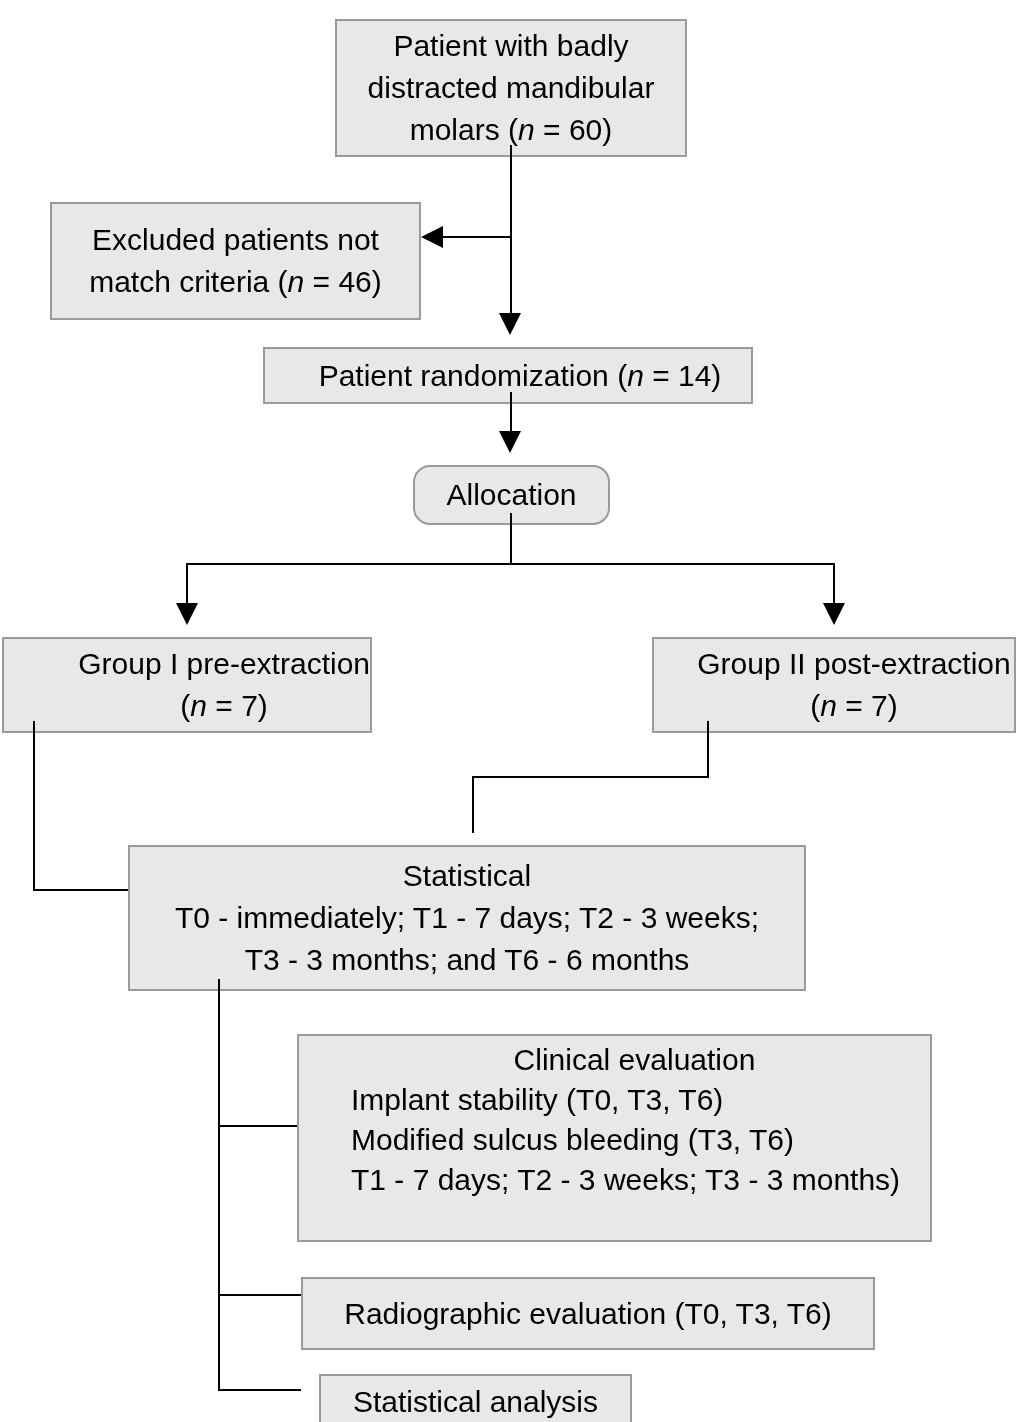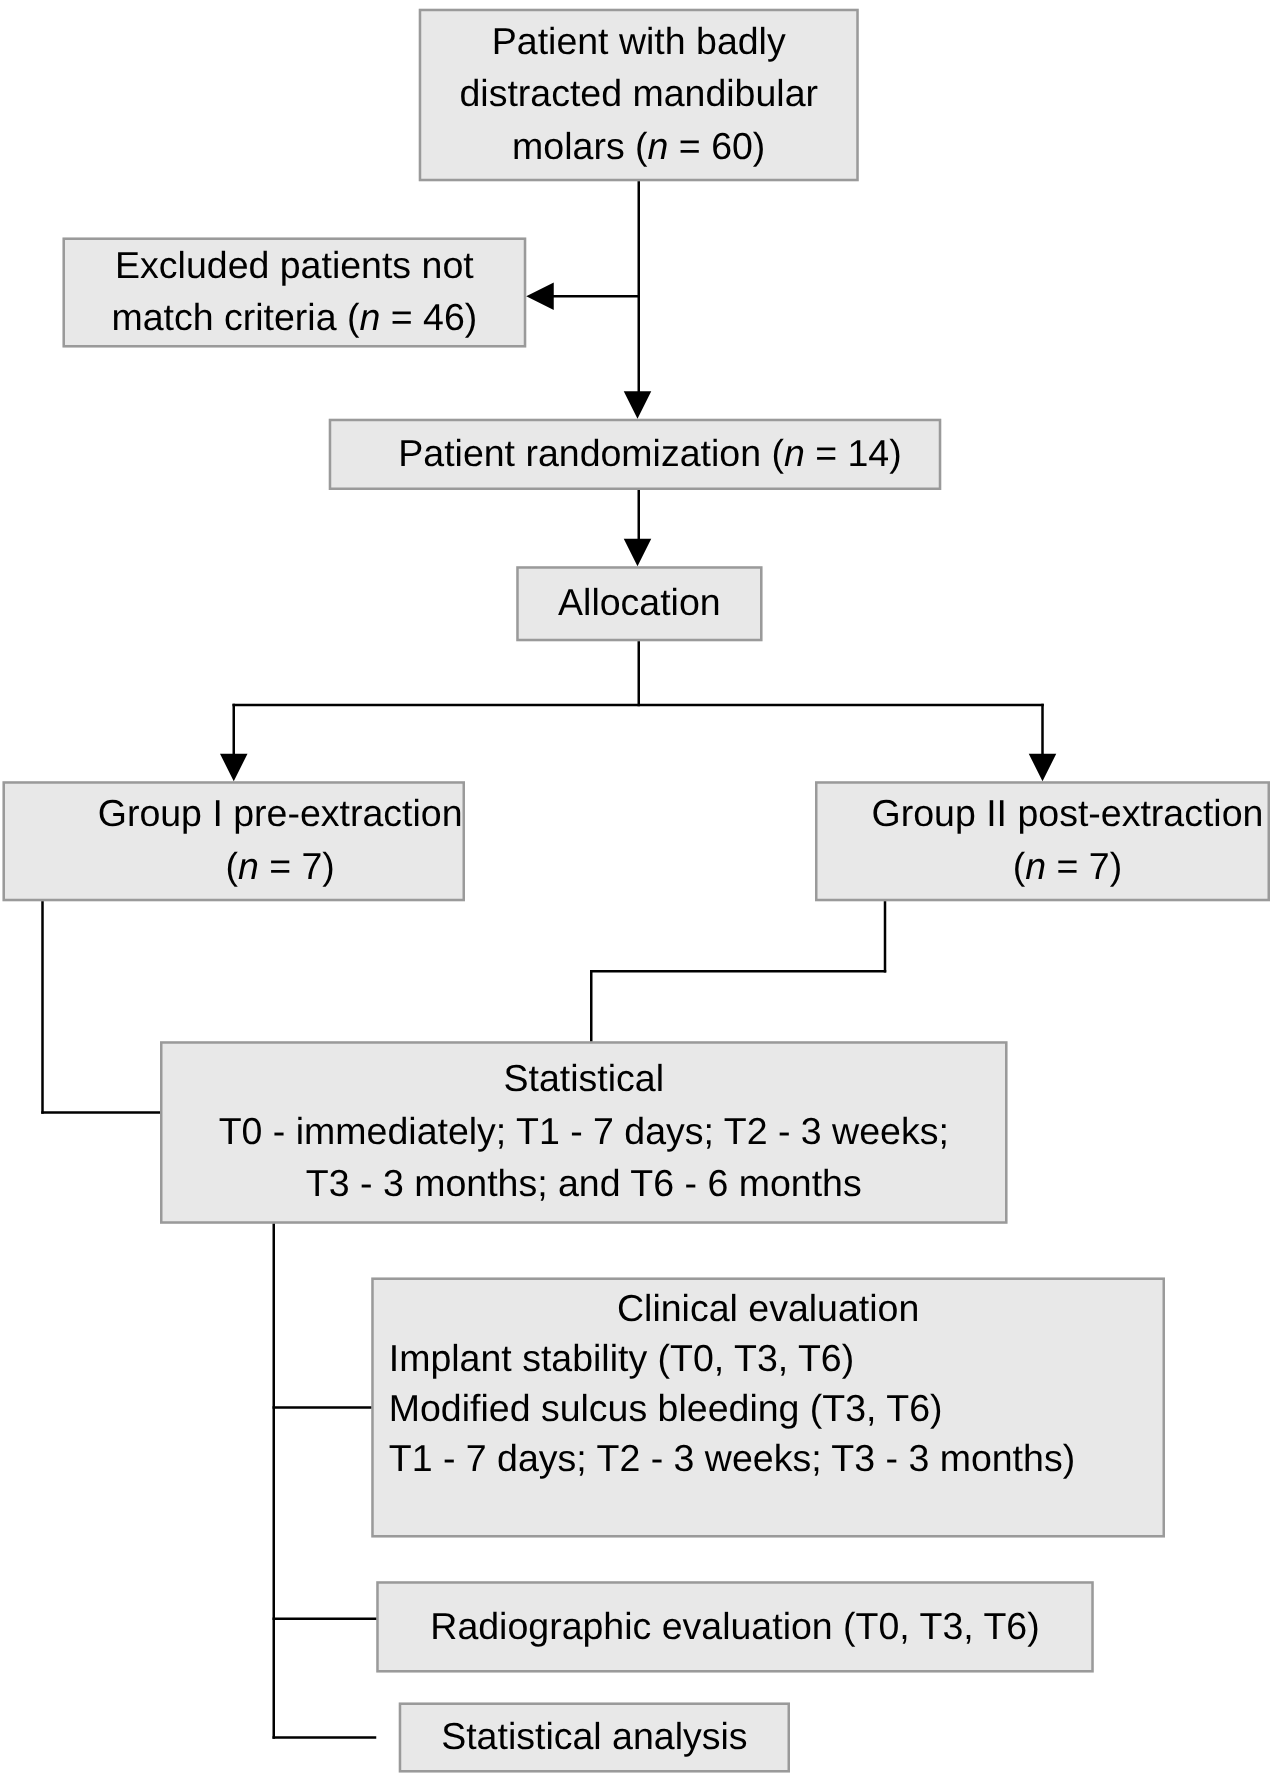--- a/index.html
+++ b/index.html
@@ -26,50 +26,51 @@
   }
   .box {
     position: absolute;
     box-sizing: border-box;
     background: var(--box-fill);
     border: 2px solid var(--box-border);
     display: flex;
     align-items: center;
     justify-content: center;
     text-align: center;
+    margin-top: 12px;
   }
   .box i { font-style: italic; }
   .vline, .hline { position: absolute; background: var(--line); }
   .vline { width: 2px; }
   .hline { height: 2px; }
   .arrow-down {
     position: absolute; width: 0; height: 0;
     border-left: 11px solid transparent;
     border-right: 11px solid transparent;
     border-top: 22px solid var(--line);
   }
   .arrow-left {
     position: absolute; width: 0; height: 0;
     border-top: 11px solid transparent;
     border-bottom: 11px solid transparent;
     border-right: 22px solid var(--line);
   }
   
   .box-patients      { left: 335px; top: 7px;    width: 352px; height: 138px; }
-  .box-excluded      { left: 50px;  top: 190px;  width: 371px; height: 88px; }
+  .box-excluded      { left: 50px;  top: 190px;  width: 371px; height: 118px; }
   .box-randomization { left: 263px; top: 335px;  width: 490px; height: 57px; padding-left: 24px; }
-  .box-allocation    { left: 413px; top: 453px;  width: 197px; height: 60px; }
+  .box-allocation    { left: 413px; top: 453px;  width: 197px; height: 60px; border-radius: 17px; }
   .box-group1        { left: 2px;   top: 625px;  width: 370px; height: 96px; justify-content: flex-end; }
   .box-group2        { left: 652px; top: 625px;  width: 364px; height: 96px; padding-left: 40px; }
   .box-evaluation    { left: 128px; top: 833px;  width: 678px; height: 146px; }
   .box-clinical      { left: 297px; top: 1022px; width: 635px; height: 208px;
                        line-height: 40px; align-items: flex-start; padding-top: 4px; }
   .box-radiographic  { left: 301px; top: 1265px; width: 574px; height: 73px; }
   .box-statistical   { left: 319px; top: 1362px; width: 313px; height: 56px; }
-  .clinical-body { width: 100%; }
+  .clinical-body { width: 100%; padding-left: 40px; }
   .clinical-body .c-title { text-align: center; }
   .clinical-body .c-line  { text-align: left; padding-left: 12px; padding-right: 2px; }
 </style>
 </head>
 <body>
 
 <div class="canvas">
 
   <div class="box box-patients">
     <div>

